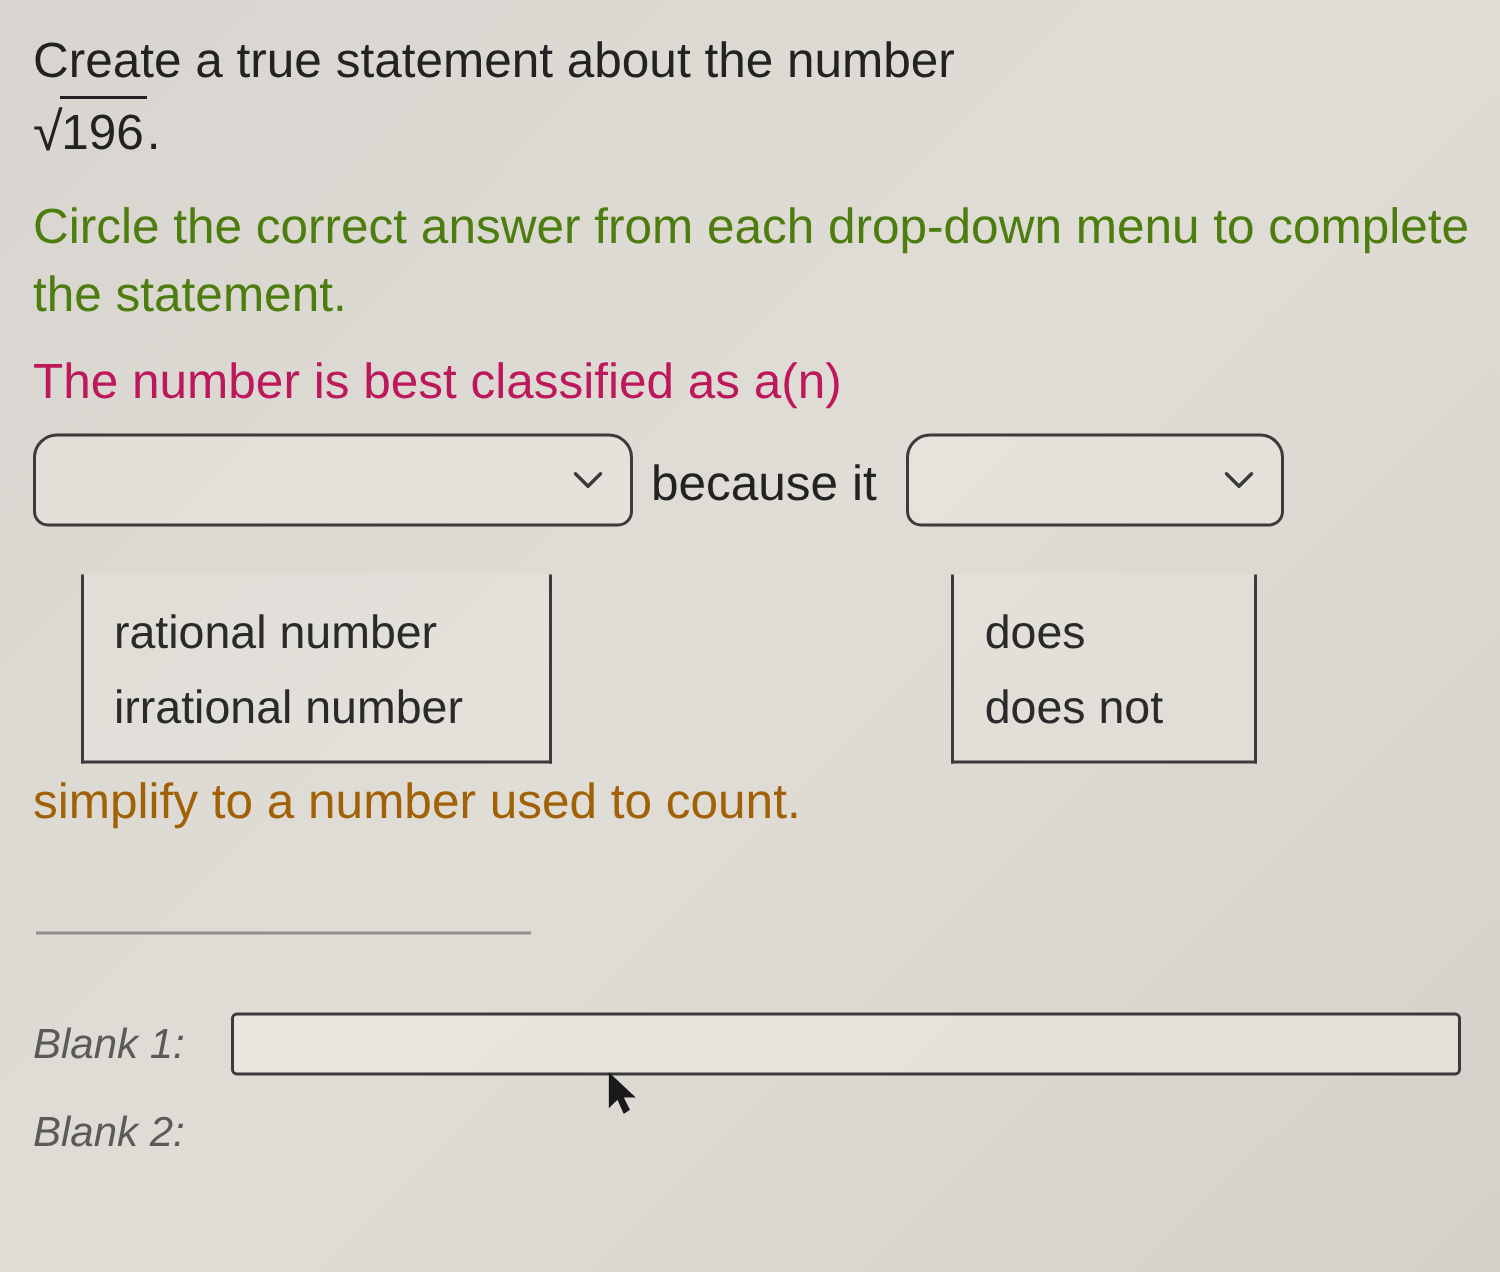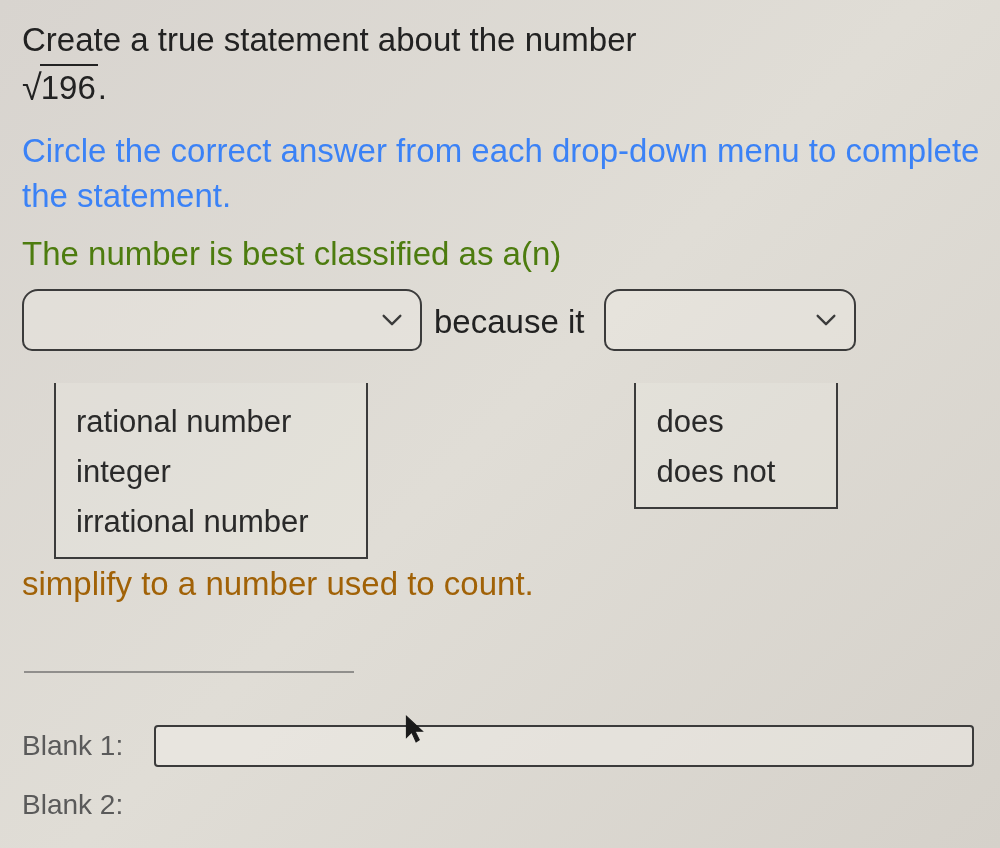--- a/index.html
+++ b/index.html
@@ -39,28 +39,28 @@
     .radicand {
       border-top: 2.5px solid #222;
       padding: 0 2px 0 1px;
       margin-left: -2px;
     }
     .instruction {
       margin-top: 18px;
       font-size: 33px;
       line-height: 1.35;
       font-weight: 500;
-      color: #3b82f6;
+      color: #4d7c0f;
     }
     .prompt {
       margin-top: 14px;
       font-size: 33px;
       line-height: 1.35;
       font-weight: 500;
-      color: #4d7c0f;
+      color: #be185d;
     }
     .dropdown-row {
       margin-top: 12px;
       display: flex;
       align-items: flex-start;
       gap: 0;
     }
     .dd-group {
       display: flex;
       flex-direction: column;
@@ -149,20 +149,21 @@
       display: flex;
       align-items: center;
       gap: 14px;
       margin-top: 52px;
     }
     .blank-label {
       font-size: 28px;
       color: #5a5a5a;
       font-weight: 450;
       width: 118px;
+      font-style: italic;
     }
     .blank-input {
       flex: 1;
       height: 42px;
       border: 2px solid #3b3b3b;
       border-radius: 4px;
       background: rgba(245,243,238,0.4);
       font-size: 22px;
       padding: 0 10px;
       margin-right: 8px;
@@ -192,21 +193,20 @@
   <div class="dd-group">
     <div class="dd-closed wide">
       <span class="chevron">
         <svg viewBox="0 0 24 14">
             <path d="M2 2 L12 12 L22 2" stroke="#3b3b3b" stroke-width="2.8" fill="none" stroke-linecap="round" stroke-linejoin="round"></path>
           </svg>
       </span>
     </div>
     <div class="dd-options wide">
       <div class="dd-option">rational number</div>
-      <div class="dd-option">integer</div>
       <div class="dd-option">irrational number</div>
     </div>
   </div>
 
   <div class="mid-text">because it</div>
 
   <div class="dd-group">
     <div class="dd-closed narrow">
       <span class="chevron">
         <svg viewBox="0 0 24 14">

